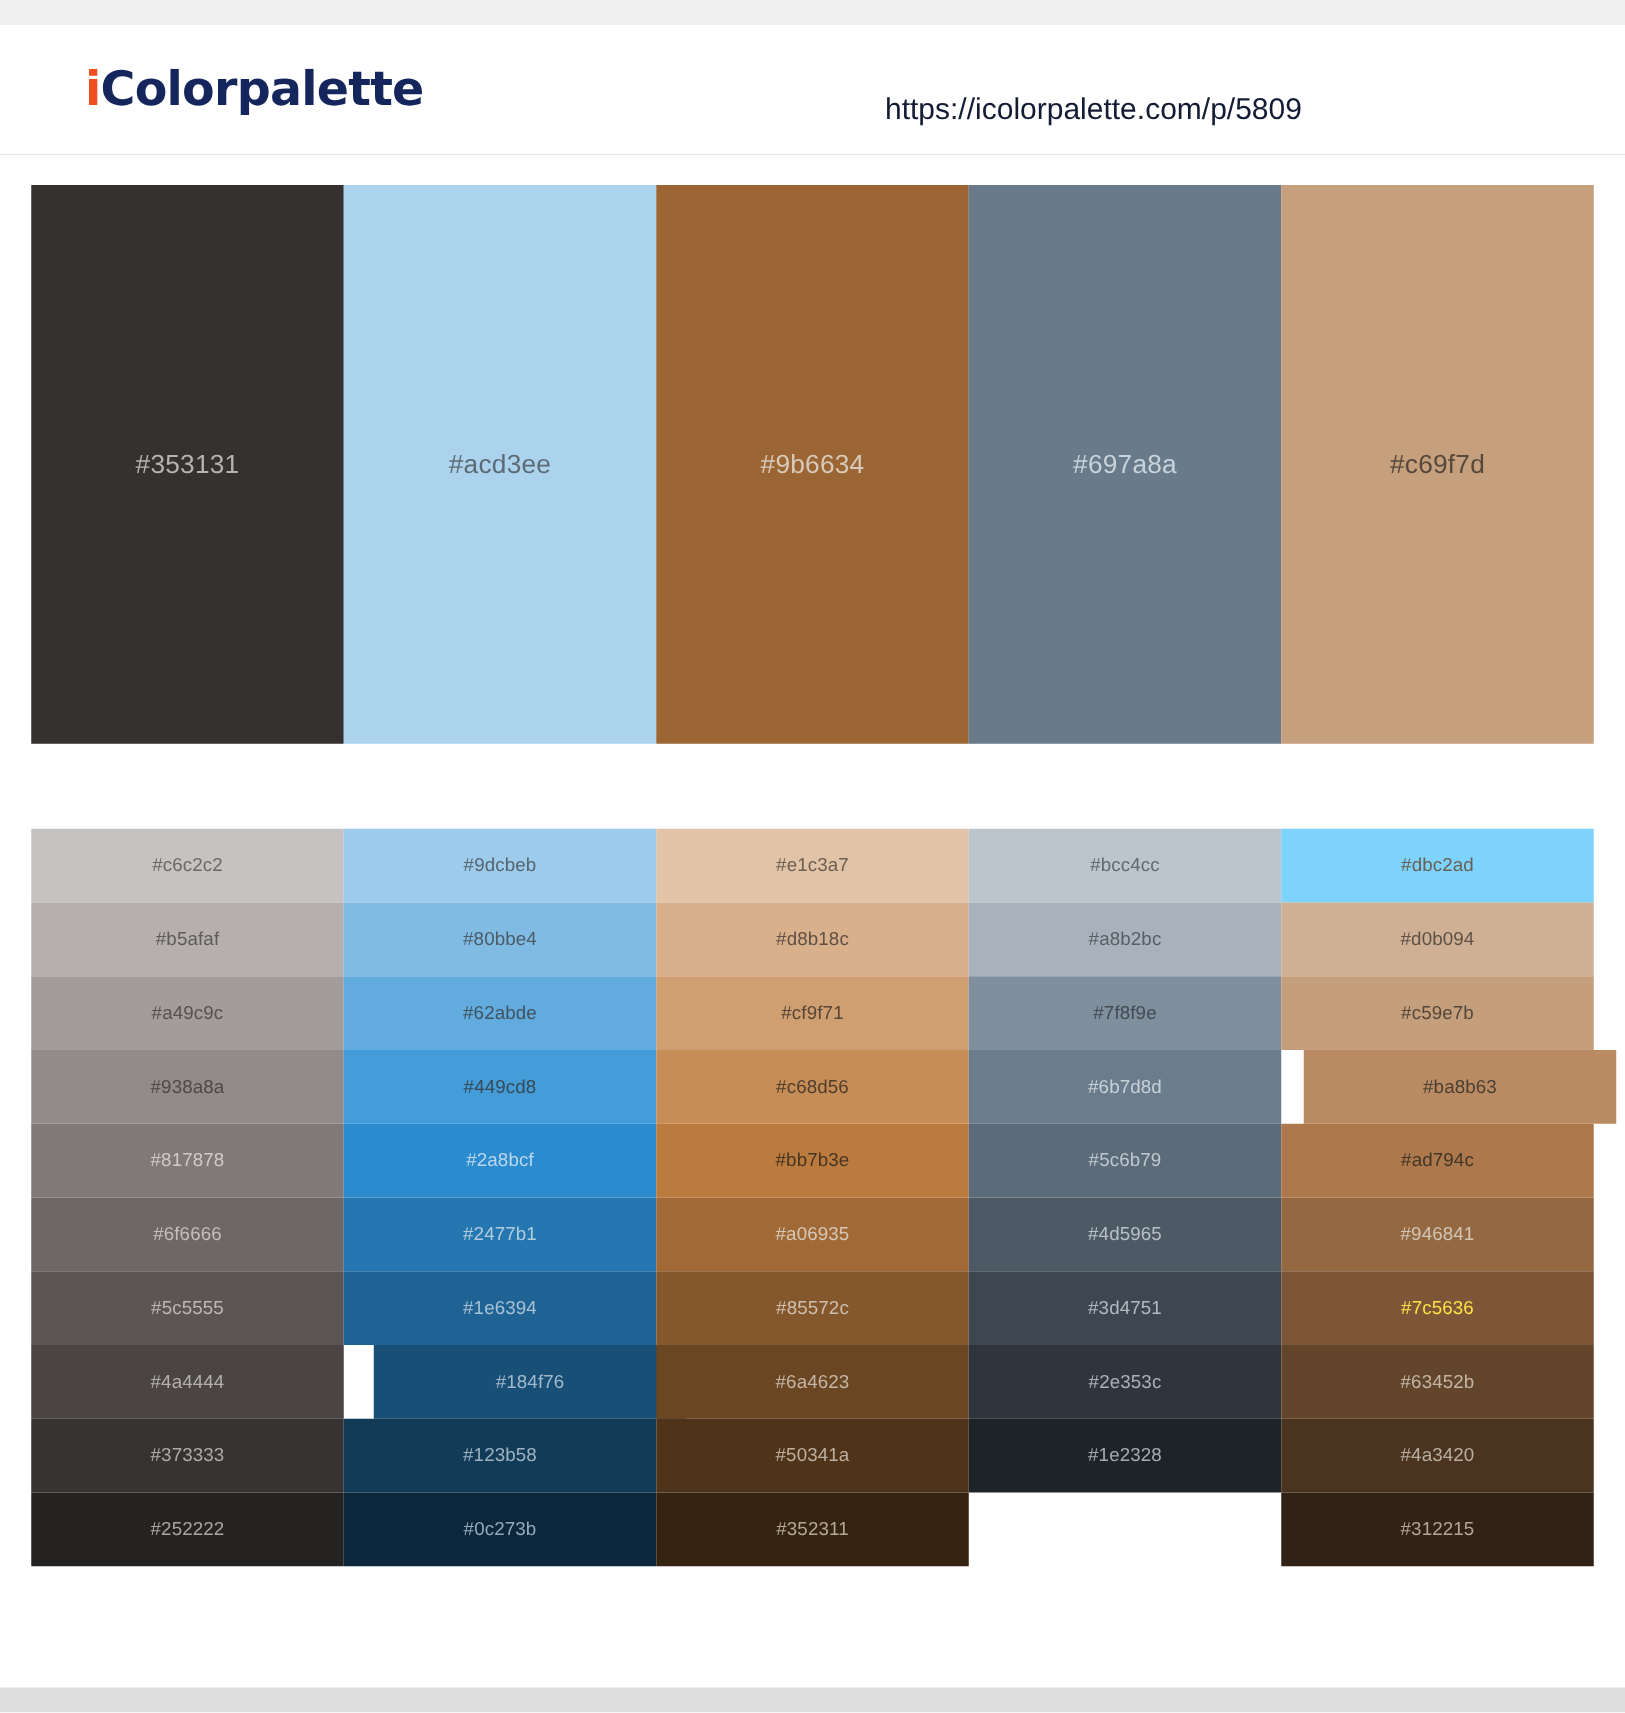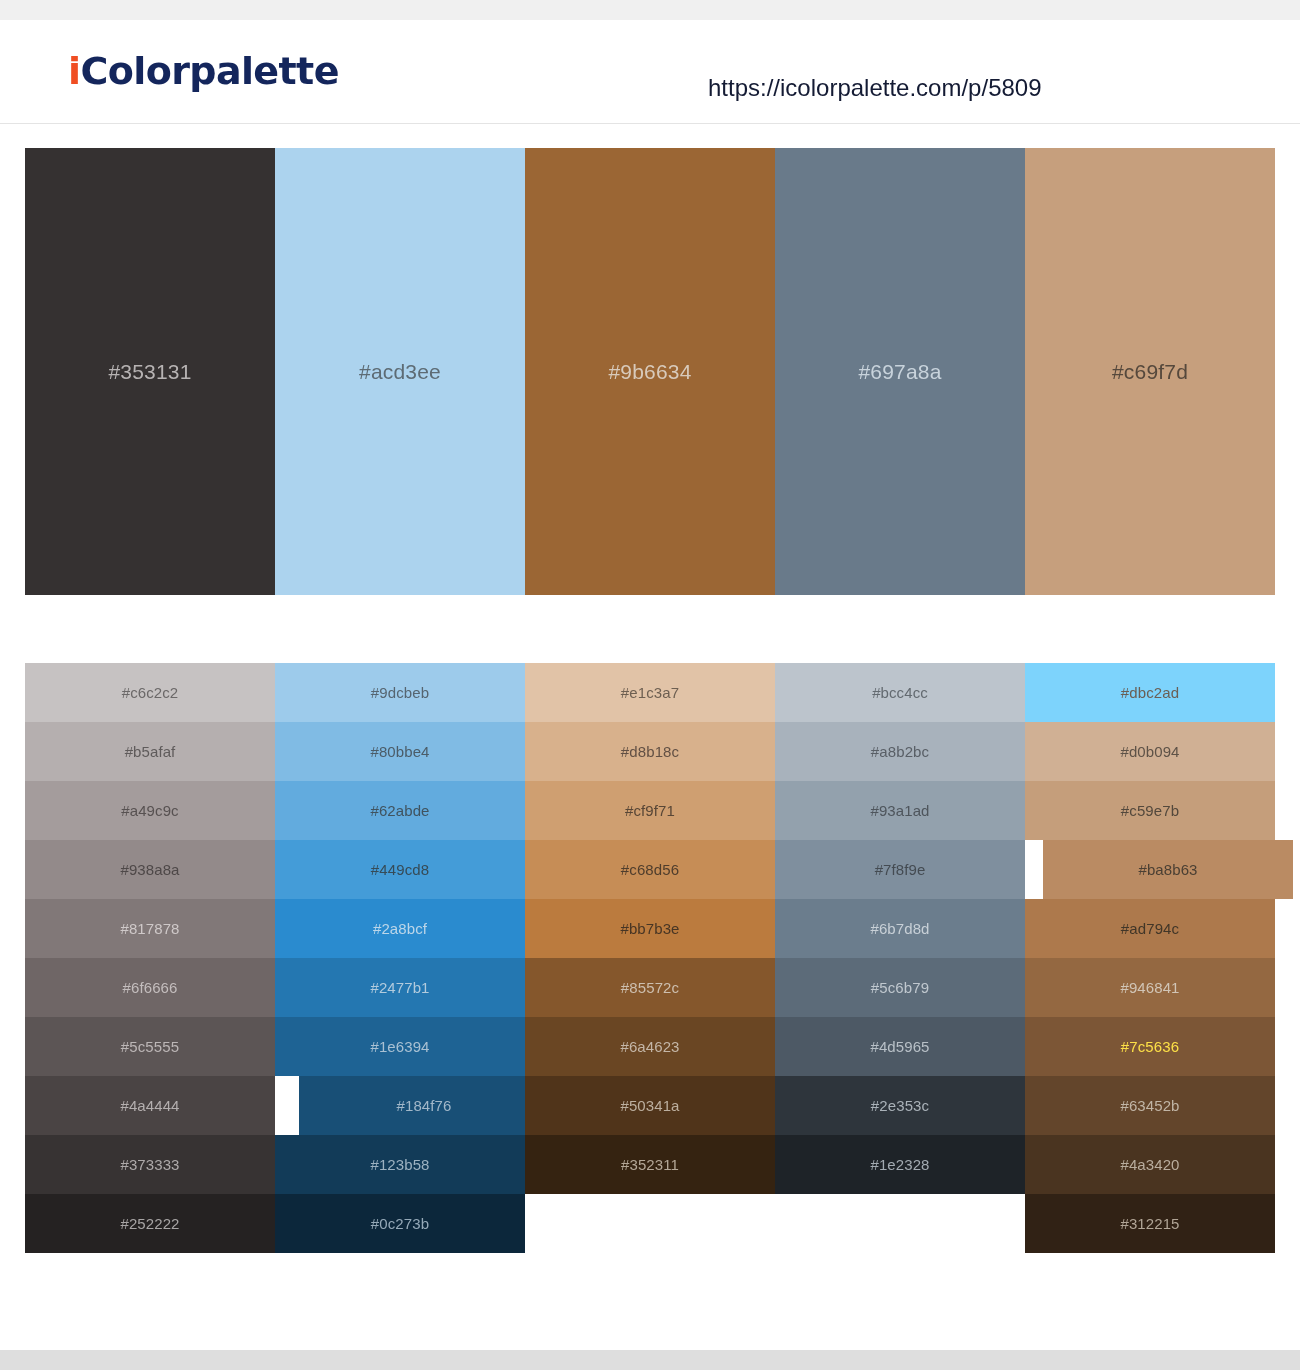--- a/index.html
+++ b/index.html
@@ -177,33 +177,34 @@
         <div class="shade-cell" style="background: rgb(24, 79, 118); color: rgb(162, 184, 201); margin-left: 24px;">#184f76</div>
         <div class="shade-cell" style="background: rgb(18, 59, 88); color: rgb(157, 178, 193);">#123b58</div>
         <div class="shade-cell" style="background: rgb(12, 39, 59); color: rgb(149, 169, 184);">#0c273b</div>
       </div>
       <div class="shade-col">
         <div class="shade-cell" style="background: rgb(225, 195, 167); color: rgb(109, 95, 81);">#e1c3a7</div>
         <div class="shade-cell" style="background: rgb(216, 177, 140); color: rgb(98, 80, 68);">#d8b18c</div>
         <div class="shade-cell" style="background: rgb(207, 159, 113); color: rgb(88, 70, 54);">#cf9f71</div>
         <div class="shade-cell" style="background: rgb(198, 141, 86); color: rgb(79, 61, 44);">#c68d56</div>
         <div class="shade-cell" style="background: rgb(187, 123, 62); color: rgb(71, 53, 36);">#bb7b3e</div>
+        <div class="shade-cell" style="background: rgb(160, 105, 53); color: rgb(214, 200, 184);">#a06935</div>
         <div class="shade-cell" style="background: rgb(133, 87, 44); color: rgb(205, 191, 175);">#85572c</div>
         <div class="shade-cell" style="background: rgb(106, 70, 35); color: rgb(196, 182, 167);">#6a4623</div>
         <div class="shade-cell" style="background: rgb(80, 52, 26); color: rgb(188, 175, 159);">#50341a</div>
         <div class="shade-cell" style="background: rgb(53, 35, 17); color: rgb(180, 167, 151);">#352311</div>
       </div>
       <div class="shade-col">
         <div class="shade-cell" style="background: rgb(188, 196, 204); color: rgb(99, 106, 112);">#bcc4cc</div>
         <div class="shade-cell" style="background: rgb(168, 178, 188); color: rgb(89, 95, 102);">#a8b2bc</div>
-        <div class="shade-cell" style="background: rgb(147, 161, 173); color: rgb(78, 85, 92);">#93a1ad</div>
         <div class="shade-cell" style="background: rgb(127, 143, 158); color: rgb(68, 75, 82);">#7f8f9e</div>
         <div class="shade-cell" style="background: rgb(107, 125, 141); color: rgb(200, 208, 215);">#6b7d8d</div>
         <div class="shade-cell" style="background: rgb(92, 107, 121); color: rgb(192, 200, 207);">#5c6b79</div>
         <div class="shade-cell" style="background: rgb(77, 89, 101); color: rgb(184, 192, 199);">#4d5965</div>
+        <div class="shade-cell" style="background: rgb(61, 71, 81); color: rgb(177, 185, 192);">#3d4751</div>
         <div class="shade-cell" style="background: rgb(46, 53, 60); color: rgb(170, 178, 185);">#2e353c</div>
         <div class="shade-cell" style="background: rgb(30, 35, 40); color: rgb(163, 171, 178);">#1e2328</div>
       </div>
       <div class="shade-col">
         <div class="shade-cell" style="background: #7dd3fc; color: rgb(106, 95, 85);">#dbc2ad</div>
         <div class="shade-cell" style="background: rgb(208, 176, 148); color: rgb(94, 82, 71);">#d0b094</div>
         <div class="shade-cell" style="background: rgb(197, 158, 123); color: rgb(83, 72, 60);">#c59e7b</div>
         <div class="shade-cell" style="background: rgb(186, 139, 99); color: rgb(74, 63, 51); margin-left: 18px;">#ba8b63</div>
         <div class="shade-cell" style="background: rgb(173, 121, 76); color: rgb(65, 54, 40);">#ad794c</div>
         <div class="shade-cell" style="background: rgb(148, 104, 65); color: rgb(209, 197, 182);">#946841</div>

